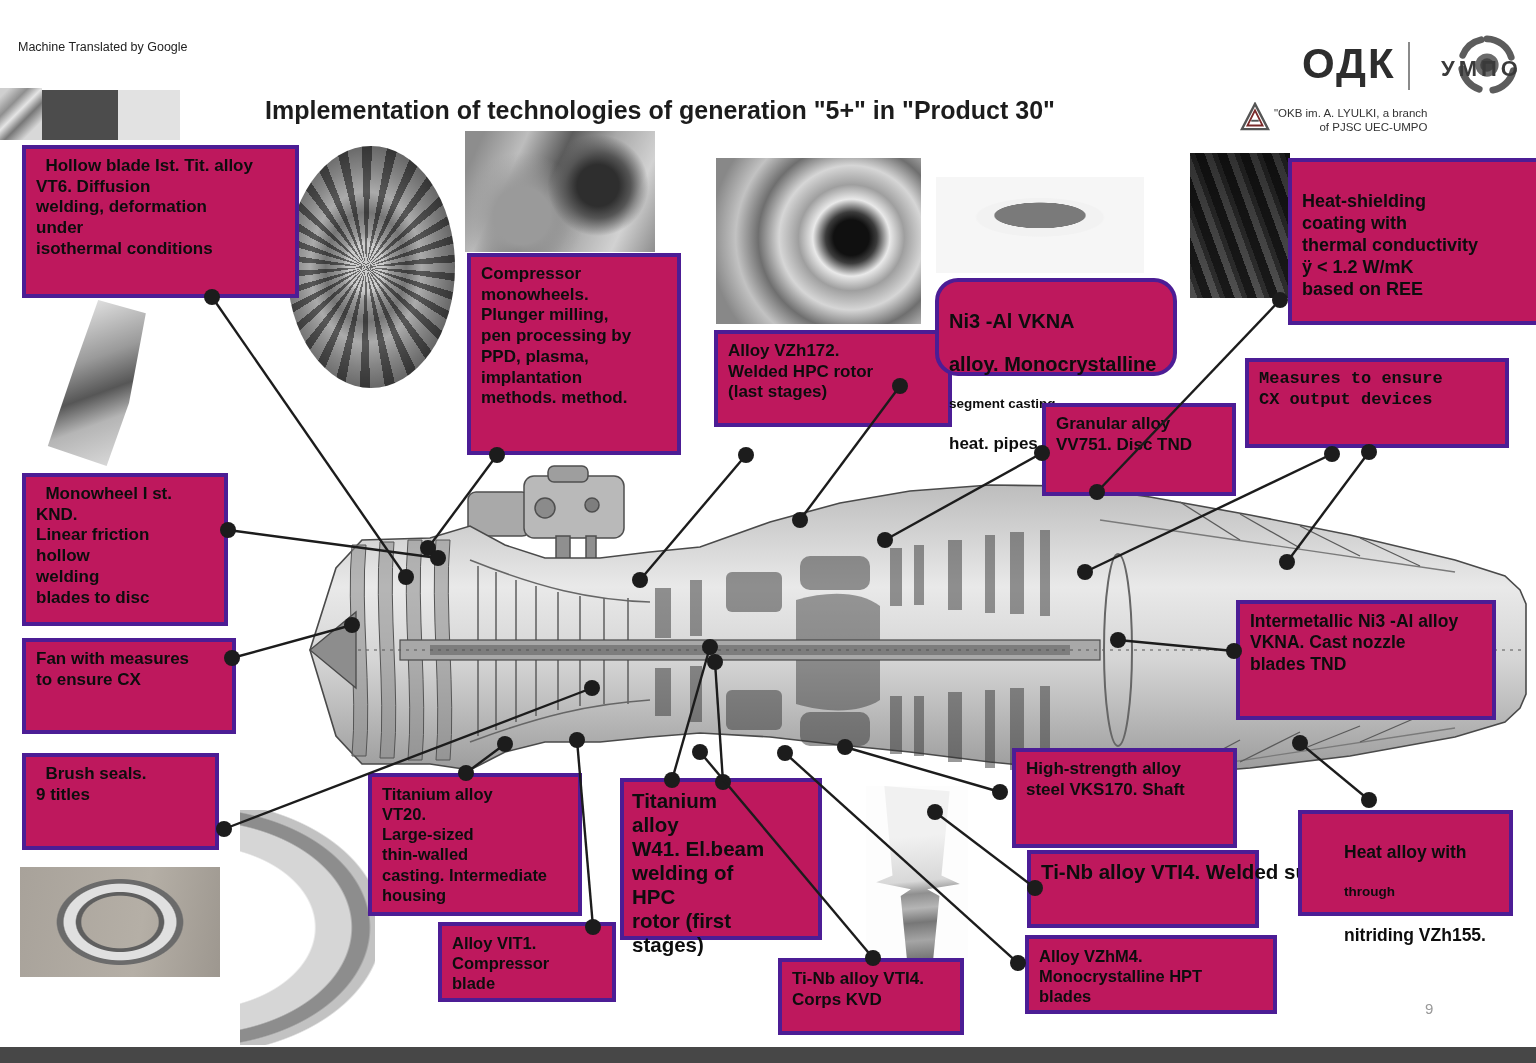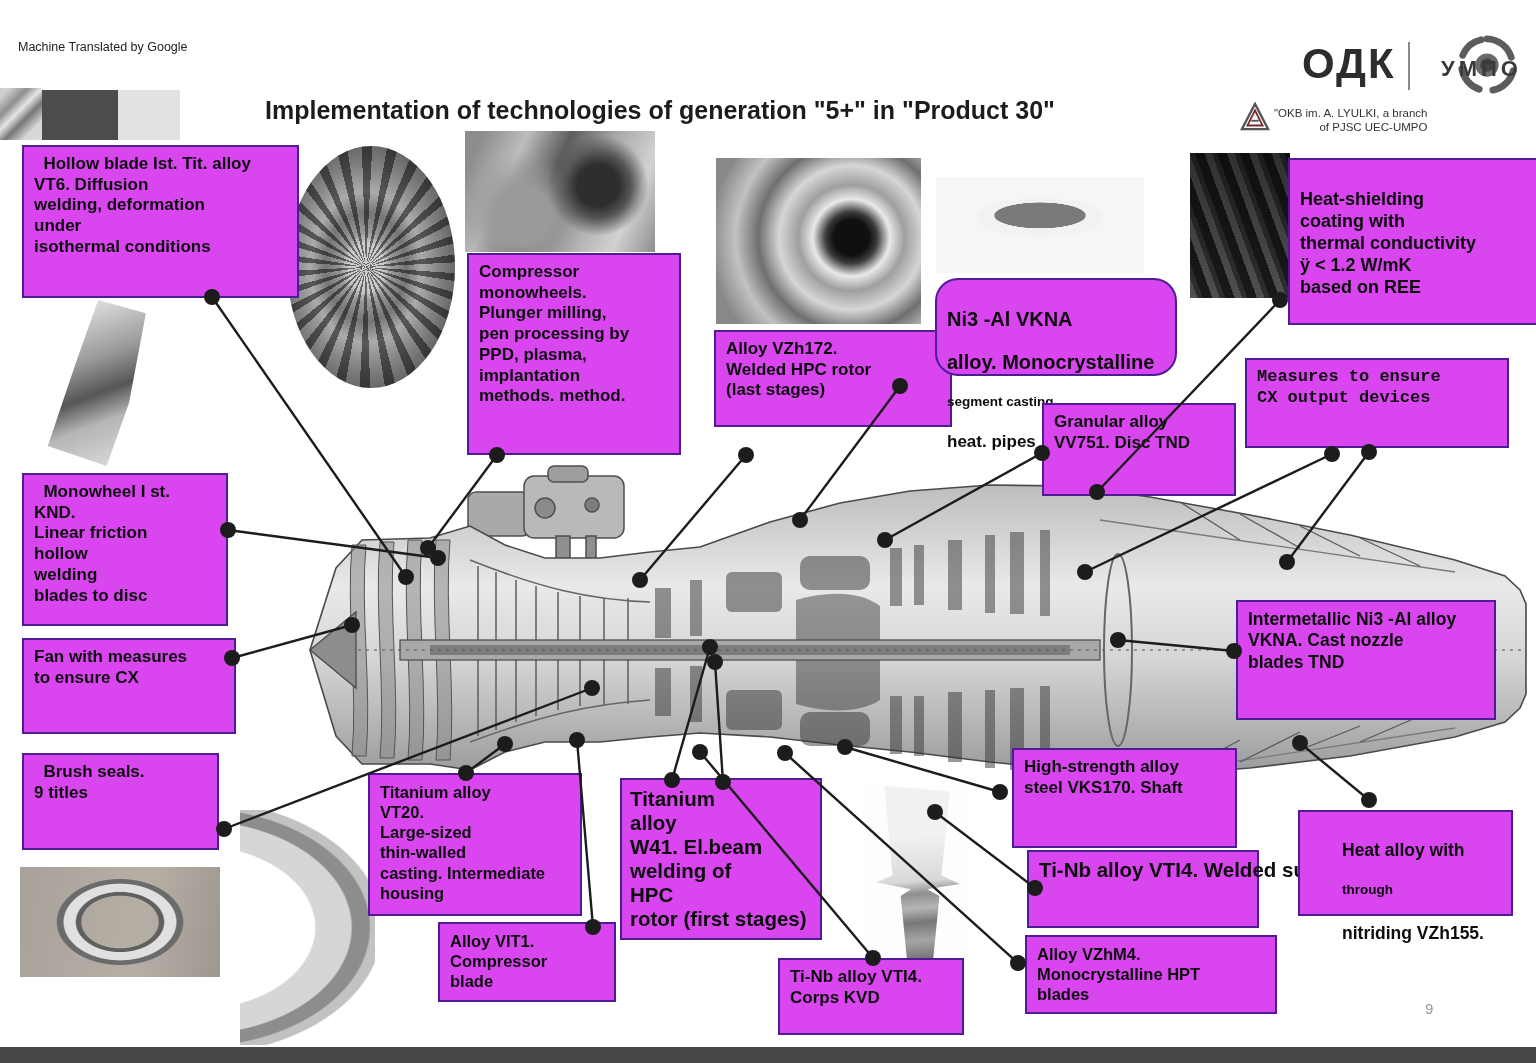--- a/index.html
+++ b/index.html
@@ -1,20 +1,20 @@
 <!DOCTYPE html>
 <html><head>
 <meta charset="utf-8">
 <style>
   html,body{margin:0;padding:0;background:#fff;}
   #page{position:relative;width:1536px;height:1063px;background:#fff;overflow:hidden;
         font-family:"Liberation Sans",sans-serif;color:#111;}
   .abs{position:absolute;}
   
-  .co{position:absolute;background:#d946ef;border:2px solid #4c1d95;color:#0d0d0d;
+  .co{position:absolute;background:#be185d;border:4px solid #4c1d95;color:#0d0d0d;
       font-weight:bold;font-size:17px;line-height:1.22;padding:7px 10px;box-sizing:border-box;
       white-space:pre-line;z-index:3;}
   .nowrap{white-space:nowrap;}
   
   #translator-note{left:18px;top:8px;font-size:12.5px;color:#222;font-weight:normal;margin-top:32px;}
   #page-title{left:200px;top:96px;width:920px;text-align:center;font-size:25px;font-weight:bold;color:#1c1c1c;}
   #strip-photo{left:0;top:88px;width:42px;height:52px;background:linear-gradient(135deg,#cfcfcf 10%,#8f8f8f 30%,#e5e5e5 45%,#777 60%,#d8d8d8 80%);}
   #strip-dark{left:42px;top:90px;width:76px;height:50px;background:#4c4c4c;}
   #strip-light{left:118px;top:90px;width:62px;height:50px;background:#e2e2e2;}
   

